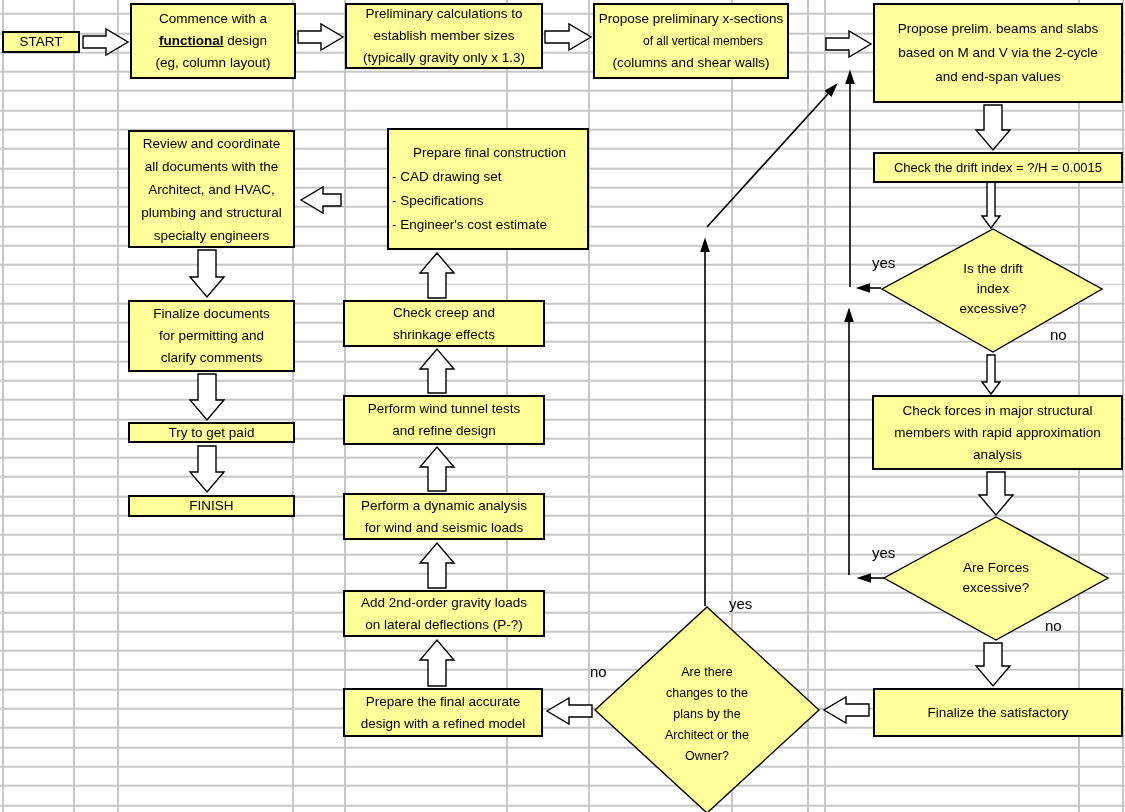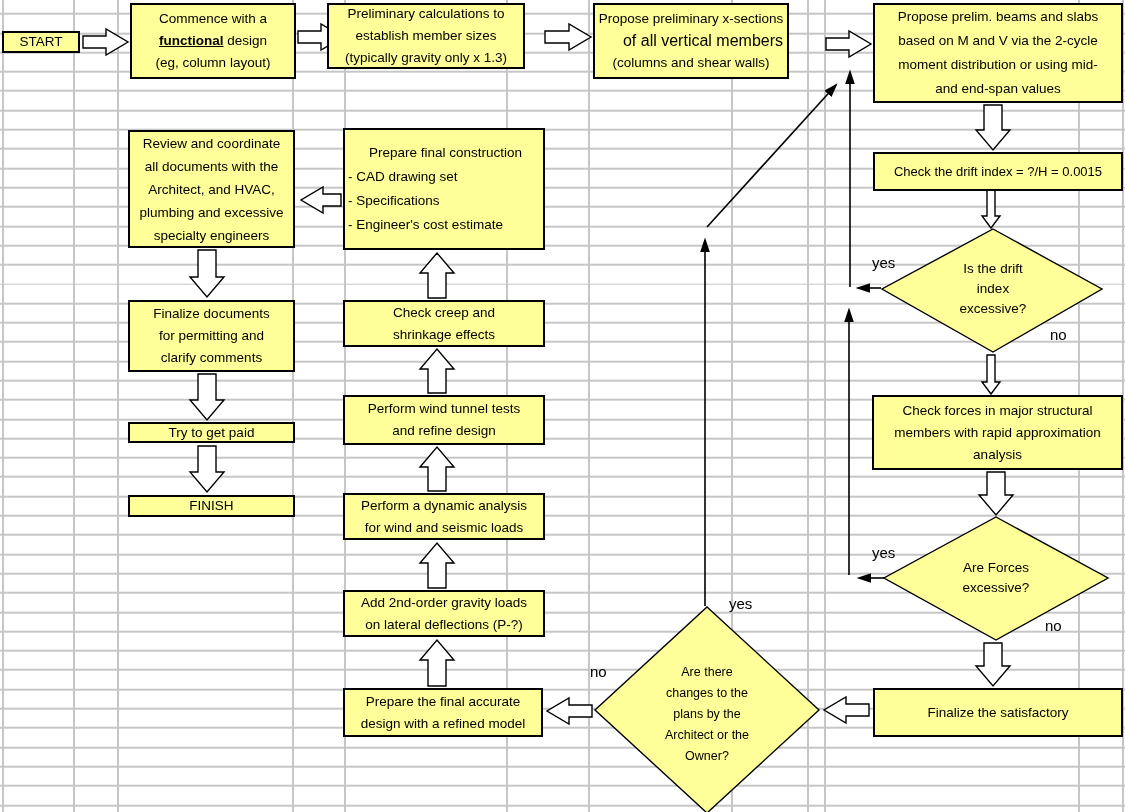--- a/index.html
+++ b/index.html
@@ -12,22 +12,22 @@
   .vl{position:absolute;top:0;bottom:0;width:2px;background:#c6c6c6;z-index:1;}
   #connectors{position:absolute;left:0;top:0;z-index:2;}
   .node{
     position:absolute;background:#ffff99;border:2px solid #000;box-sizing:border-box;
     display:flex;flex-direction:column;align-items:center;justify-content:center;
     text-align:center;font-size:13.5px;line-height:22px;z-index:3;
   }
   .node span{display:block;width:100%;}
   .bu{display:inline !important;width:auto !important;font-weight:bold;text-decoration:underline;margin-top:28px;}
   .inl{display:inline !important;width:auto !important;}
-  #node-xsections span:nth-child(2){font-size:16px;margin-left:24px;}
-  .doc-box{text-align:left;padding-left:3px;}
+  #node-xsections span:nth-child(2){font-size:12px;margin-left:24px;}
+  .doc-box{text-align:left;padding-left:3px;margin-left:44px;}
   .doc-box span:first-child{text-align:center;}
   .dtext{
     position:absolute;display:flex;flex-direction:column;align-items:center;justify-content:center;
     text-align:center;font-size:13.5px;line-height:20px;z-index:4;
   }
   .dtext.small{font-size:12.5px;line-height:21px;}
   .lbl{position:absolute;font-size:15px;z-index:4;}
   .arrowblock{fill:#fff;stroke:#000;stroke-width:1.4;}
   .thin{stroke:#000;stroke-width:1.6;fill:none;}
   .diamond{fill:#ffff99;stroke:#000;stroke-width:1.4;}
@@ -96,40 +96,39 @@
   <div class="node" style="left:2px;top:31px;width:78px;height:22px;line-height:18px">
     <span>START</span>
   </div>
 
   <div class="node" style="left:130px;top:3px;width:166px;height:76px">
     <span>Commence with a</span>
     <span><span class="bu">functional</span><span class="inl"> design</span></span>
     <span>(eg, column layout)</span>
   </div>
 
-  <div class="node" style="left:327px;top:3px;width:198px;height:66px">
+  <div class="node" style="left:345px;top:3px;width:198px;height:66px">
     <span>Preliminary calculations to</span>
     <span>establish member sizes</span>
     <span>(typically gravity only x 1.3)</span>
   </div>
 
   <div class="node" id="node-xsections" style="left:593px;top:3px;width:196px;height:76px">
     <span>Propose preliminary x-sections</span>
     <span>of all vertical members</span>
     <span>(columns and shear walls)</span>
   </div>
 
   <div class="node" style="left:873px;top:3px;width:250px;height:100px;line-height:24px">
     <span>Propose prelim. beams and slabs</span>
     <span>based on M and V via the 2-cycle</span>
-    <span>moment distribution or using mid-</span>
     <span>and end-span values</span>
   </div>
 
-  <div class="node" style="left:873px;top:152px;width:250px;height:39px;line-height:18px;font-size:13px">
+  <div class="node" style="left:873px;top:152px;width:250px;height:31px;line-height:18px;font-size:13px">
     <span>Check the drift index = ?/H = 0.0015</span>
   </div>
 
   <div class="node" style="left:872px;top:395px;width:251px;height:75px">
     <span>Check forces in major structural</span>
     <span>members with rapid approximation</span>
     <span>analysis</span>
   </div>
 
   <div class="node" style="left:873px;top:688px;width:250px;height:49px">
@@ -165,21 +164,21 @@
     <span>Prepare final construction</span>
     <span>- CAD drawing set</span>
     <span>- Specifications</span>
     <span>- Engineer's cost estimate</span>
   </div>
 
   <div class="node" style="left:128px;top:130px;width:167px;height:118px;line-height:23px">
     <span>Review and coordinate</span>
     <span>all documents with the</span>
     <span>Architect, and HVAC,</span>
-    <span>plumbing and excessive</span>
+    <span>plumbing and structural</span>
     <span>specialty engineers</span>
   </div>
 
   <div class="node" style="left:128px;top:300px;width:167px;height:72px">
     <span>Finalize documents</span>
     <span>for permitting and</span>
     <span>clarify comments</span>
   </div>
 
   <div class="node" style="left:128px;top:422px;width:167px;height:21px;line-height:17px">

